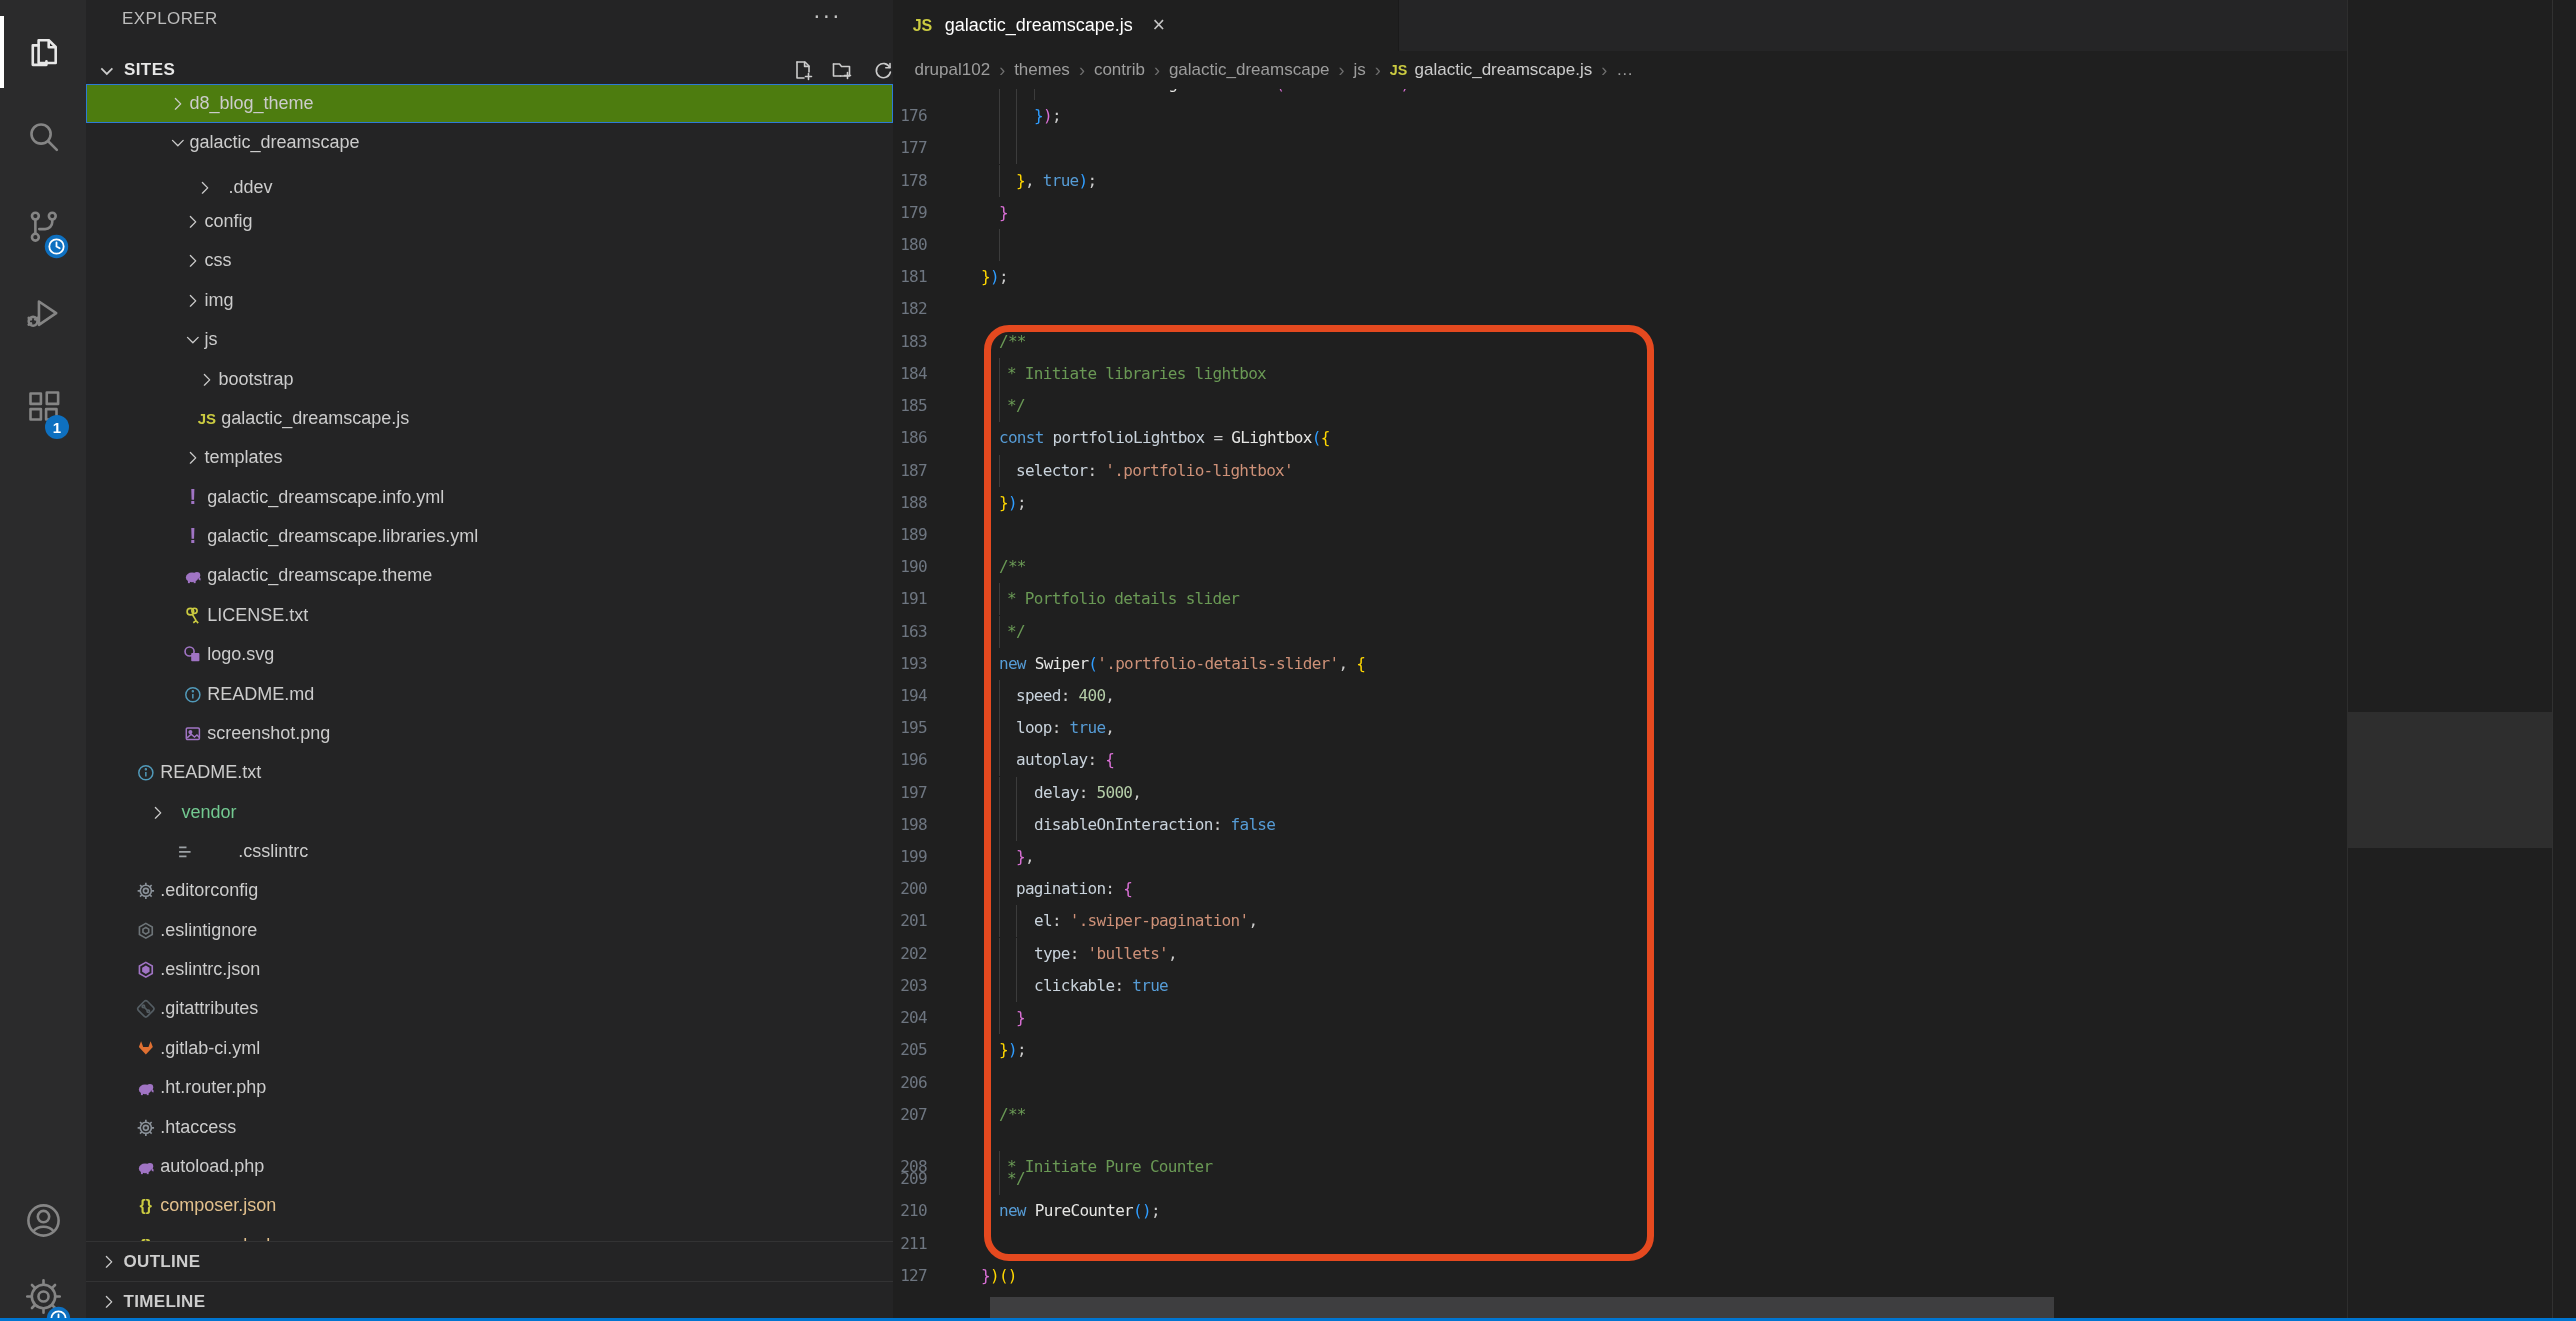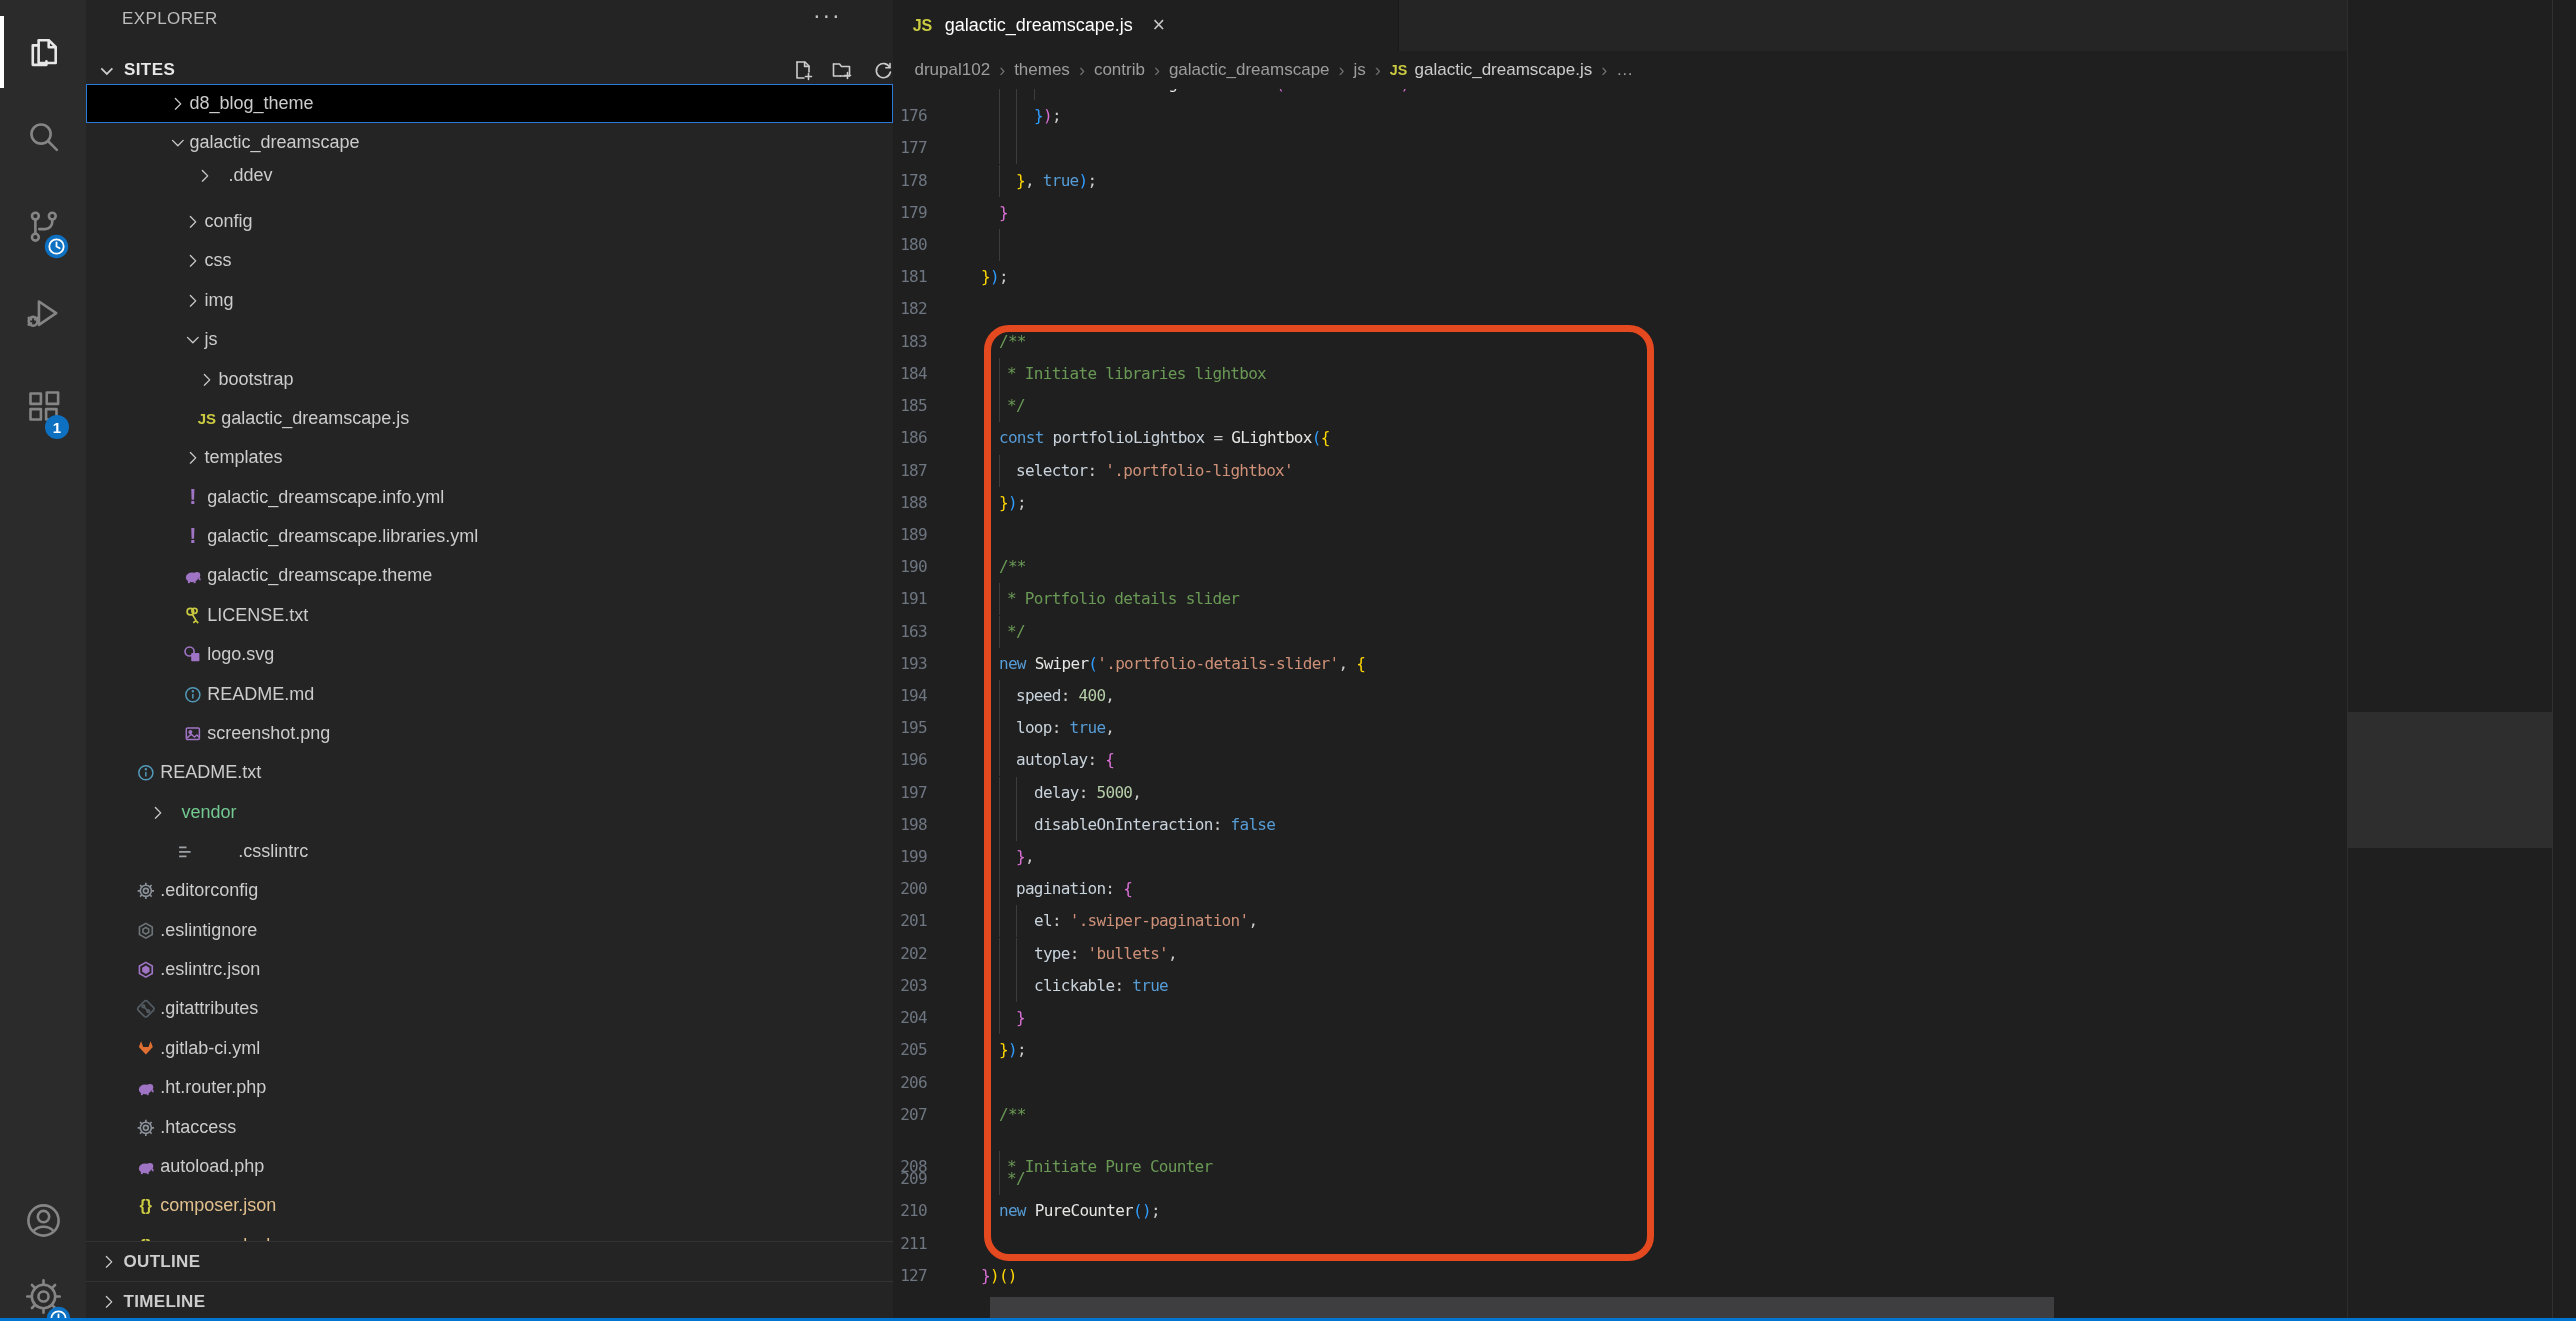--- a/index.html
+++ b/index.html
@@ -19,21 +19,21 @@
   #sb-more{position:absolute;left:727px;top:1.8px;font-size:23px;color:#c5c5c5;letter-spacing:1.8px;}
   #sites-row{position:absolute;left:0;top:55px;width:807px;height:30px;}
   #sites-label{position:absolute;left:38px;top:4.5px;font-size:17px;font-weight:700;color:#e7e7e7;letter-spacing:0.4px;}
   #sites-chev{position:absolute;left:10.7px;top:6.3px;color:#cccccc;}
   .sites-action{position:absolute;top:2.7px;width:27px;height:27px;color:#cccccc;}
   #tree{position:absolute;left:0;top:84px;width:807px;}
   .row{position:absolute;left:0;width:807px;height:39px;display:flex;align-items:center;}
   .row .twisty{width:19.7px;height:19.7px;flex:0 0 19.7px;color:#cccccc;margin-right:1.8px;}
   .row .ficon{width:19.7px;height:21.5px;flex:0 0 19.7px;margin-right:4.5px;display:flex;align-items:center;justify-content:center;font-weight:700;}
   .row .lbl{font-size:18px;color:#cccccc;white-space:nowrap;}
-  .row.sel{background:#000000;outline:1.8px solid #2d7ad6;outline-offset:-1.8px;}
+  .row.sel{background:#4d7c0f;outline:1.8px solid #2d7ad6;outline-offset:-1.8px;}
   .panel-h{position:absolute;left:0;width:807px;height:40px;background:#242425;border-top:0.9px solid #333334;display:flex;align-items:center;}
   .panel-h .twisty{margin-left:12.5px;width:19.7px;color:#cccccc;}
   .panel-h .plbl{font-size:17px;font-weight:700;color:#cdcdcd;margin-left:5.4px;letter-spacing:0.3px;}
   
   #tabstrip{left:893px;top:0;width:1683px;height:51px;background:#252526;}
   #tab{position:absolute;left:0;top:0;width:505px;height:51px;background:#1f1f1f;display:flex;align-items:center;border-right:0.9px solid #1a1a1a;}
   #tab .jsicon{margin-left:19.7px;color:#cbcb41;font-weight:700;font-size:16px;}
   #tab .tlabel{margin-left:12.5px;font-size:18px;color:#ffffff;}
   #tab .tclose{margin-left:19.7px;font-size:21.5px;color:#c5c5c5;}
   #ed-actions{position:absolute;right:16px;top:10.7px;display:flex;gap:30px;color:#cfcfcf;}
@@ -190,21 +190,21 @@
         </div>
         <div class="row" style="top: 39px;">
           <span style="width:82px;flex:0 0 82px;"></span>
           <span class="twisty">
             <svg width="19.7" height="19.7" viewBox="0 0 24 24" fill="none" stroke="currentColor" stroke-width="1.6" stroke-linecap="round" stroke-linejoin="round">
               <path d="M5.5 9 12 15.5 18.5 9"></path>
             </svg>
           </span>
           <span class="lbl">galactic_dreamscape</span>
         </div>
-        <div class="row" style="top: 72px; gap: 12px;">
+        <div class="row" style="top: 84px; gap: 12px;">
           <span style="width:97px;flex:0 0 97px;"></span>
           <span class="twisty">
             <svg width="19.7" height="19.7" viewBox="0 0 24 24" fill="none" stroke="currentColor" stroke-width="1.6" stroke-linecap="round" stroke-linejoin="round">
               <path d="M9 5.5 15.5 12 9 18.5"></path>
             </svg>
           </span>
           <span class="lbl">.ddev</span>
         </div>
         <div class="row" style="top: 118px;">
           <span style="width:97px;flex:0 0 97px;"></span>

